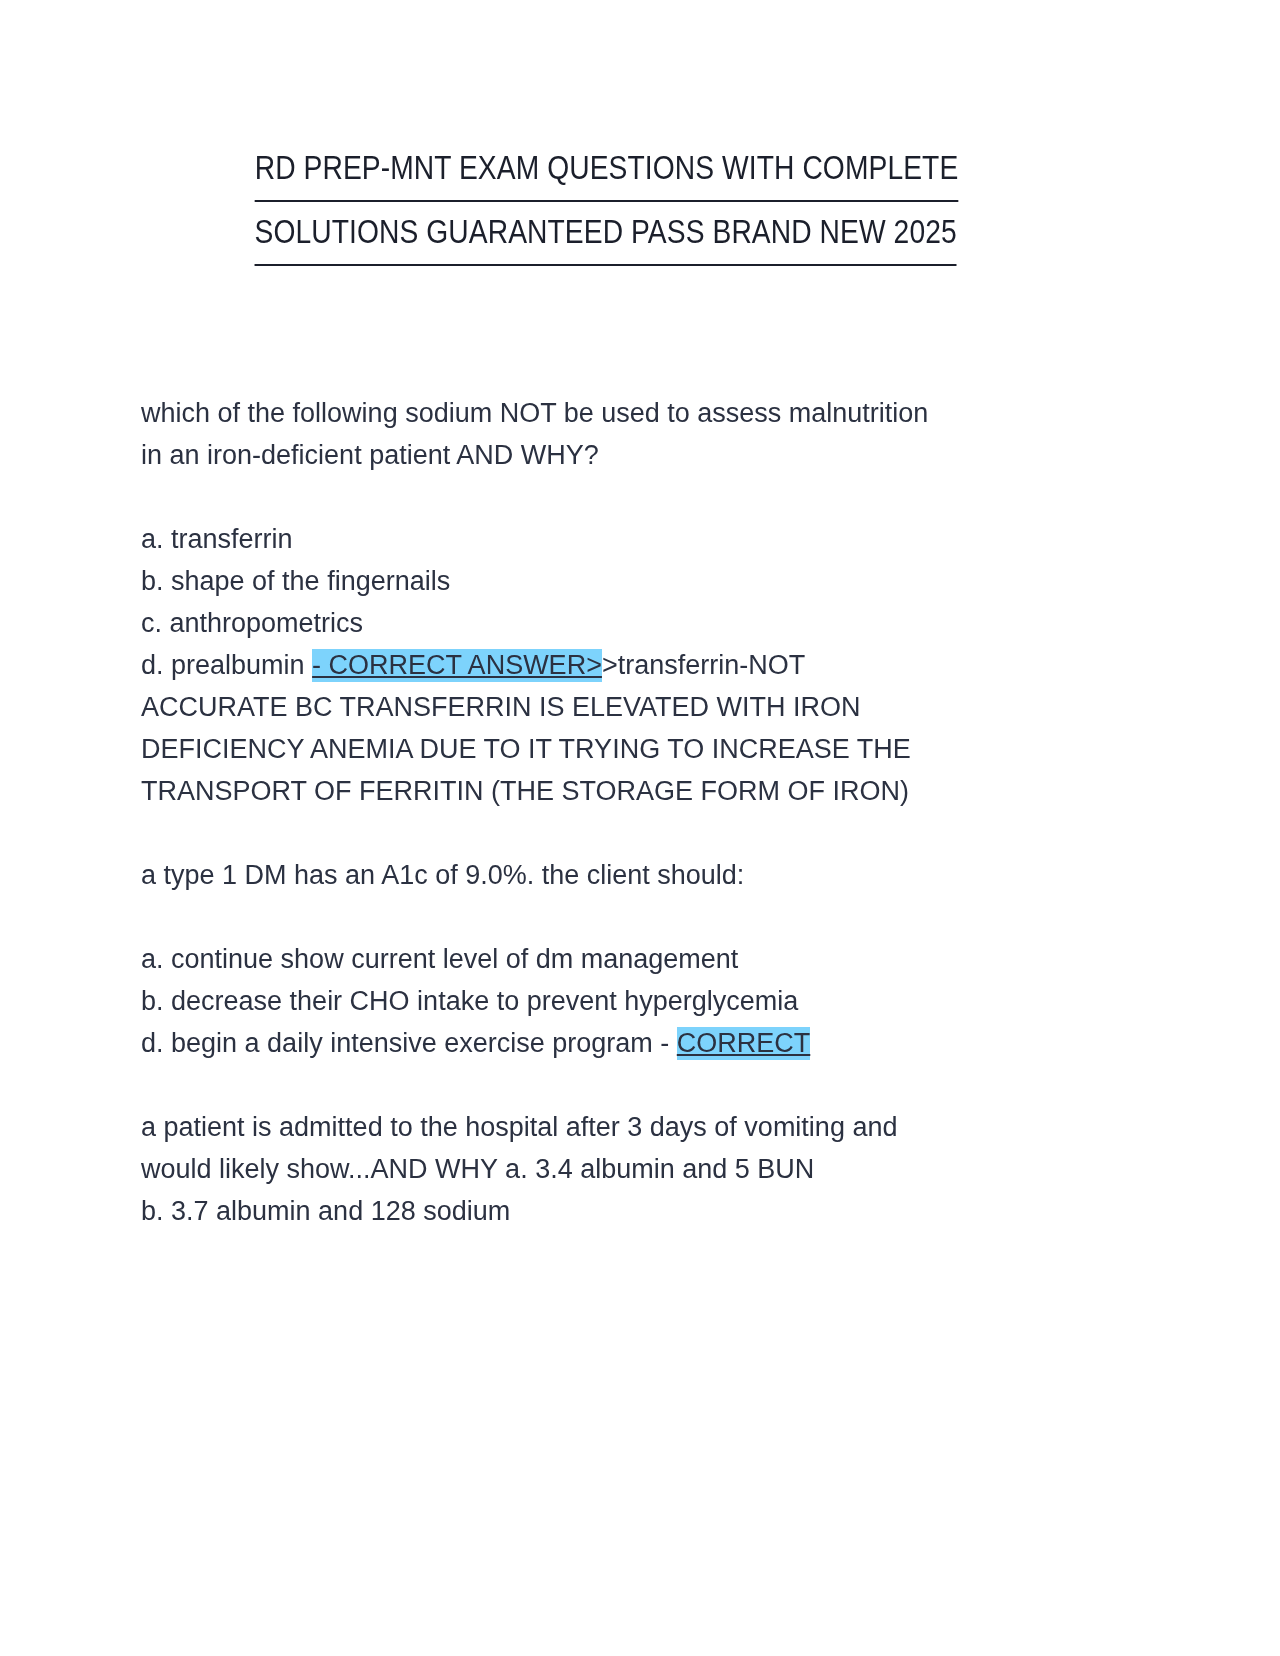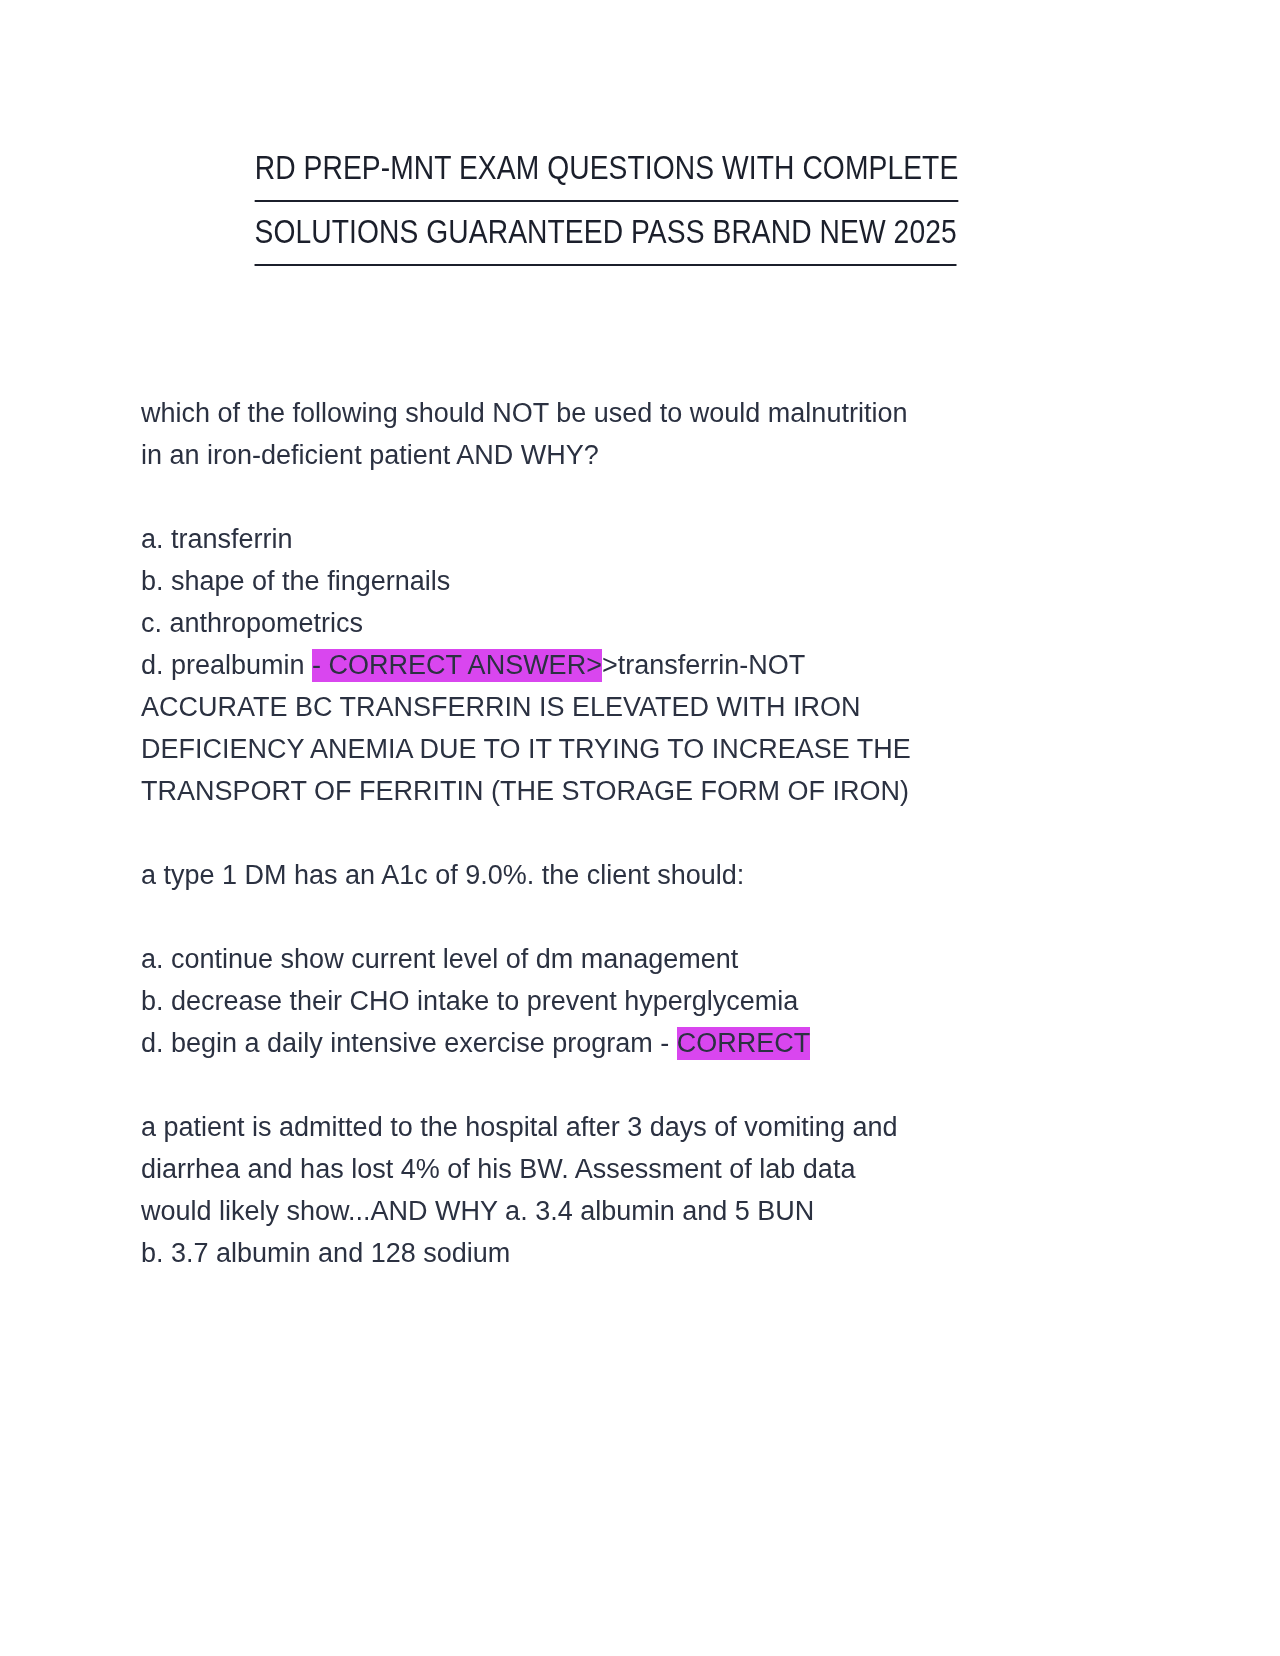--- a/index.html
+++ b/index.html
@@ -71,40 +71,41 @@
 
   .ln {
     display: block;
     white-space: nowrap;
   }
   .ln.indent {
     padding-left: 34px;
   }
 
   .hl {
-    background-color: #d946ef;
+    background-color: #7dd3fc;
     padding: 1px 0 2px 0;
+    text-decoration: underline;
   }
 
   .nowrapseg { white-space: pre; }
 </style>
 </head>
 <body>
 
 <div class="page">
 
   <div class="doc-title">
     <span class="tline"><span>RD PREP-MNT EXAM QUESTIONS WITH COMPLETE</span></span>
     <span class="tline"><span>SOLUTIONS GUARANTEED PASS BRAND NEW 2025</span></span>
   </div>
 
   <div class="body-block">
 
     <div class="para">
-      <span class="ln">which of the following should NOT be used to would malnutrition</span>
+      <span class="ln">which of the following sodium NOT be used to assess malnutrition</span>
       <span class="ln">in an iron-deficient patient AND WHY?</span>
     </div>
 
     <div class="para">
       <span class="ln">a. transferrin</span>
       <span class="ln">b. shape of the fingernails</span>
       <span class="ln">c. anthropometrics</span>
       <span class="ln"><span class="nowrapseg">d. prealbumin </span><span class="hl">- CORRECT ANSWER&gt;</span><span class="nowrapseg">&gt;transferrin-NOT</span></span>
       <span class="ln">ACCURATE BC TRANSFERRIN IS ELEVATED WITH IRON</span>
       <span class="ln">DEFICIENCY ANEMIA DUE TO IT TRYING TO INCREASE THE</span>
@@ -116,19 +117,18 @@
     </div>
 
     <div class="para">
       <span class="ln">a. continue show current level of dm management</span>
       <span class="ln">b. decrease their CHO intake to prevent hyperglycemia</span>
       <span class="ln"><span class="nowrapseg">d. begin a daily intensive exercise program - </span><span class="hl">CORRECT</span></span>
     </div>
 
     <div class="para">
       <span class="ln">a patient is admitted to the hospital after 3 days of vomiting and</span>
-      <span class="ln">diarrhea and has lost 4% of his BW. Assessment of lab data</span>
       <span class="ln">would likely show...AND WHY a. 3.4 albumin and 5 BUN</span>
       <span class="ln">b. 3.7 albumin and 128 sodium</span>
     </div>
 
   </div>
 </div>
 
 </body></html>

